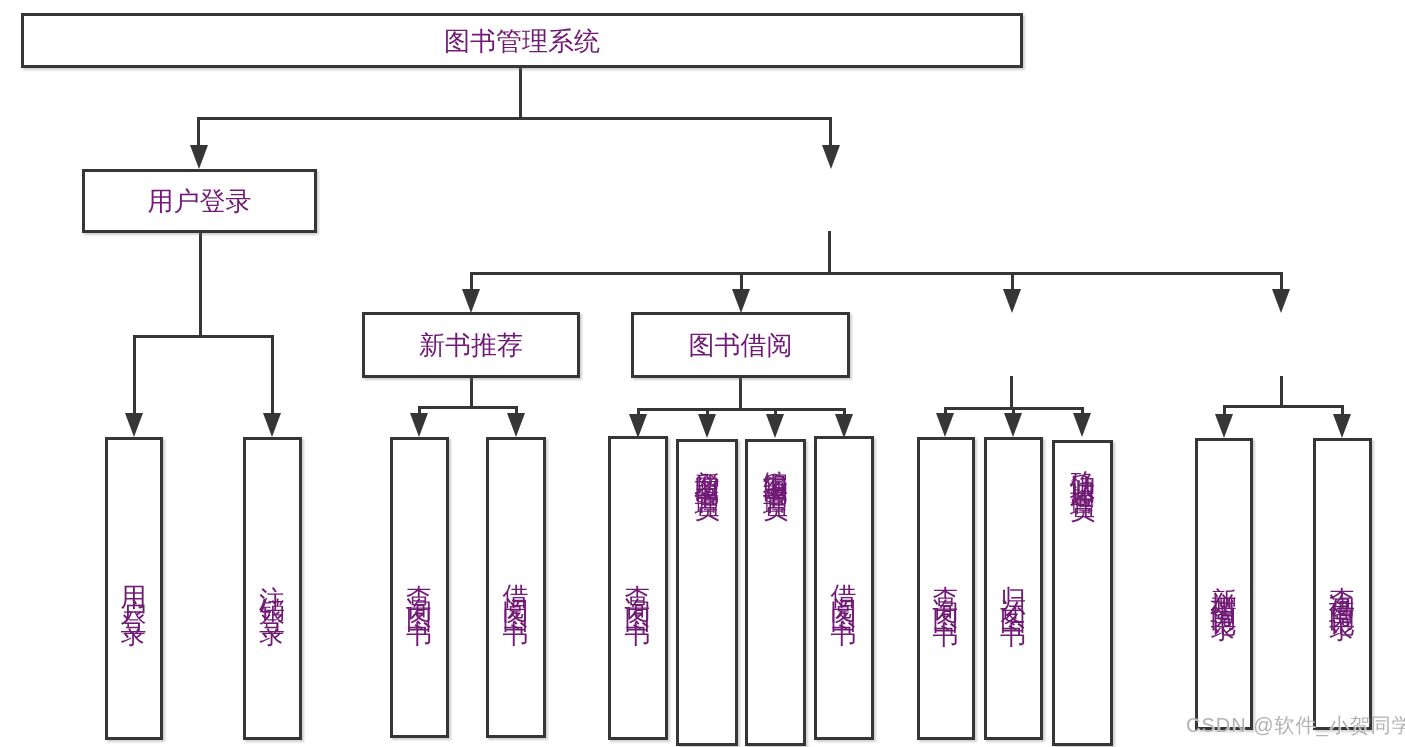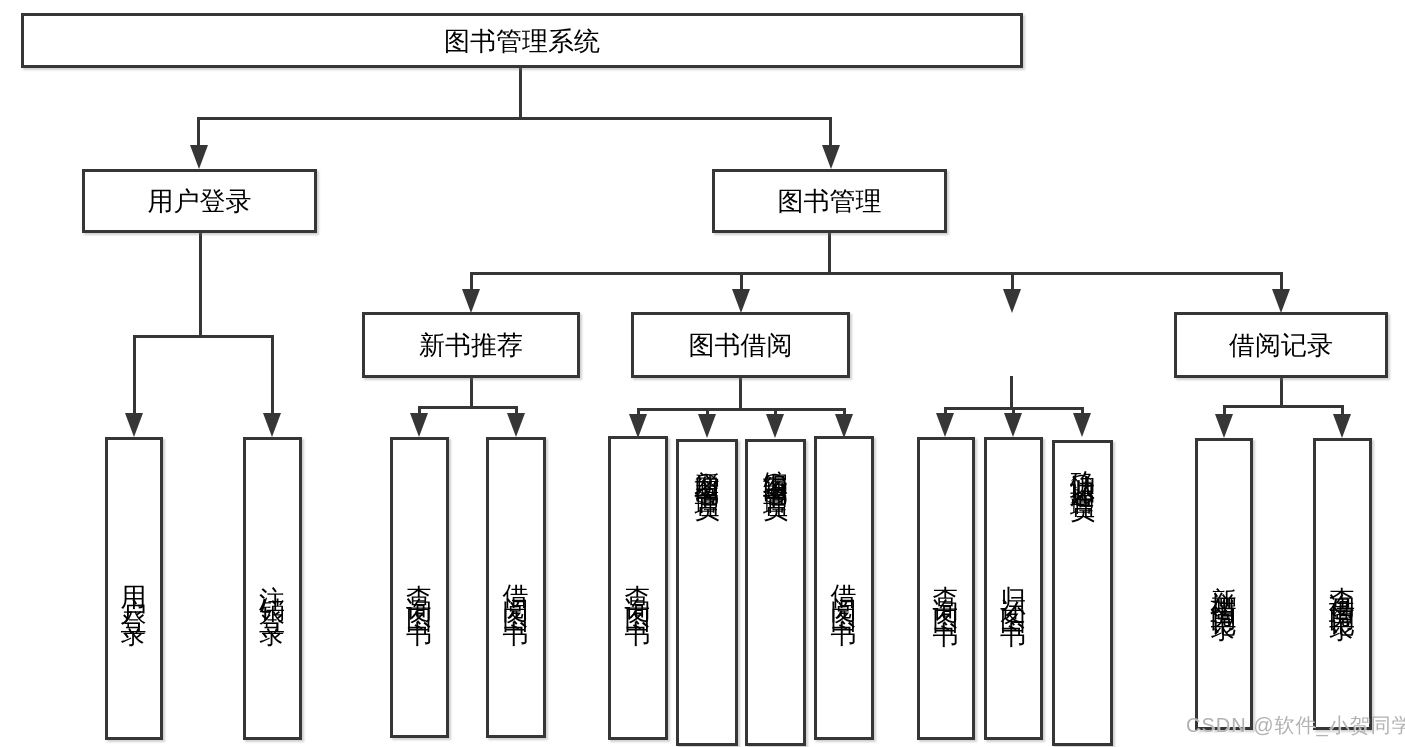--- a/index.html
+++ b/index.html
@@ -3,21 +3,21 @@
 <meta charset="utf-8">
 <style>
   html,body{margin:0;padding:0;background:#ffffff;}
   #stage{
     position:relative;width:1405px;height:747px;background:#ffffff;overflow:hidden;
     font-family:"Liberation Sans",sans-serif;color:#3a3a3a;
   }
   .box{
     position:absolute;background:#ffffff;border:3px solid #363636;box-sizing:border-box;
     display:flex;align-items:center;justify-content:center;
-    font-size:26px;line-height:1;color:#000000;
+    font-size:26px;line-height:1;color:#701a75;
     box-shadow:2px 2px 2px rgba(120,120,120,0.35);
   }
   .vbox span{
     writing-mode:vertical-rl;text-orientation:mixed;line-height:1;display:block;
   }
   .v4 span{letter-spacing:12px;}
   .v6 span{letter-spacing:6px;}
   .v9{align-items:flex-start;padding-top:8px;}
   .v9 span{letter-spacing:4px;font-size:25px;}
   .ln{position:absolute;background:#363636;}
@@ -96,32 +96,26 @@
   <div class="ah" style="left:1215px;top:414px"></div>
   <div class="ah" style="left:1333px;top:414px"></div>
 
   <div class="box" style="left:21px;top:13px;width:1002px;height:55px">
     <span>图书管理系统</span>
   </div>
 
   <div class="box" style="left:82px;top:169px;width:235px;height:64px">
     <span>用户登录</span>
   </div>
-  <div class="box" style="left:712px;top:169px;width:235px;height:64px">
-    <span>图书管理</span>
-  </div>
 
   <div class="box" style="left:362px;top:312px;width:218px;height:66px">
     <span>新书推荐</span>
   </div>
   <div class="box" style="left:631px;top:312px;width:219px;height:66px">
     <span>图书借阅</span>
-  </div>
-  <div class="box" style="left:1174px;top:312px;width:214px;height:66px">
-    <span>借阅记录</span>
   </div>
 
   <div class="box vbox v4" style="left:105px;top:437px;width:58px;height:303px">
     <span>用户登录</span>
   </div>
   <div class="box vbox v4" style="left:243px;top:437px;width:59px;height:303px">
     <span>注销登录</span>
   </div>
 
   <div class="box vbox v4" style="left:390px;top:437px;width:59px;height:301px">

